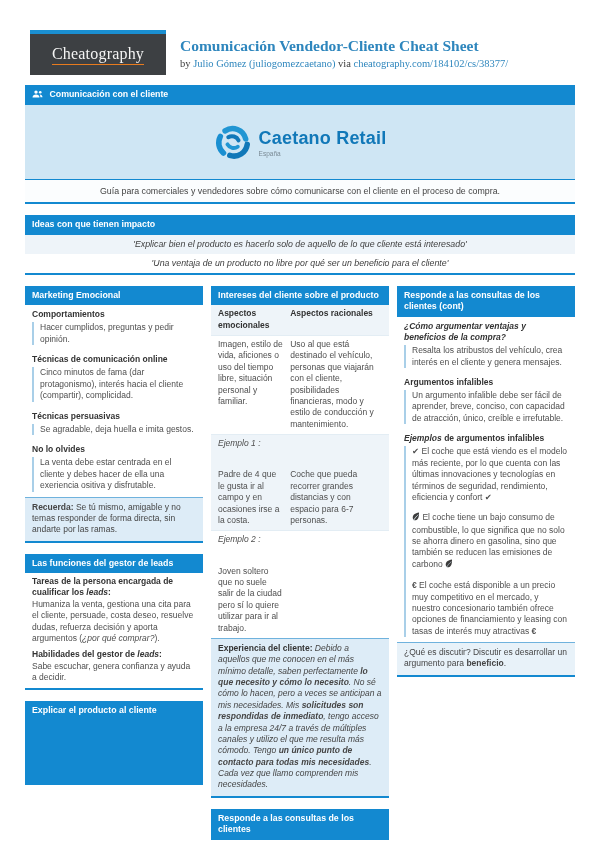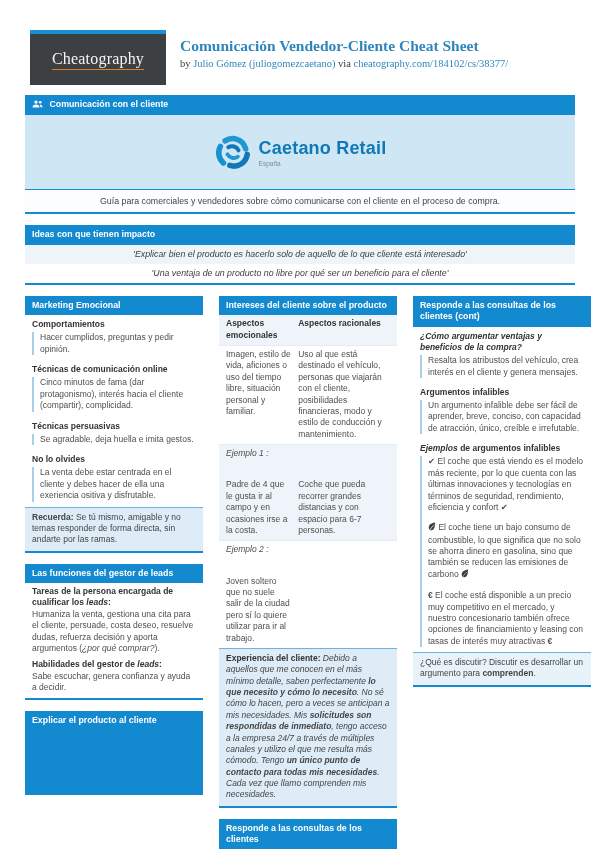--- a/index.html
+++ b/index.html
@@ -1,35 +1,35 @@
 <!DOCTYPE html>
 <html><head>
 <meta charset="utf-8">
 <style>
   * { margin:0; padding:0; box-sizing:border-box; }
   html,body { width:600px; height:849px; background:#ffffff; font-family:"Liberation Sans", sans-serif; overflow:hidden; }
   .topbar { display:flex; align-items:flex-start; padding:30px 25px 10px 30px; }
-  .logo-box { width:136px; height:55px; background:#3d4043; border-top:4px solid #1a8fd1; display:flex; align-items:center; justify-content:center; flex:0 0 136px; }
+  .logo-box { width:136px; height:45px; background:#3d4043; border-top:4px solid #1a8fd1; display:flex; align-items:center; justify-content:center; flex:0 0 136px; }
   .logo-text { font-family:"Liberation Serif", serif; color:#f4f4f4; font-size:16px; border-bottom:1px solid #e87b1e; padding-bottom:1px; letter-spacing:0.2px; }
   .title-wrap { margin-left:14px; padding-top:7px; }
   .sheet-title { font-family:"Liberation Serif", serif; font-weight:bold; font-size:15.5px; color:#2e86bd; margin-bottom:3px; }
   .byline { font-family:"Liberation Serif", serif; font-size:10.5px; color:#3b3b3b; }
   .byline a { color:#2e86bd; text-decoration:none; }
   .content { padding:0 25px; }
   .card { border-bottom:2px solid #1389d0; margin-bottom:11px; }
   .card-header { background:#1389d0; color:#ffffff; font-weight:bold; font-size:8.8px; line-height:1.3; padding:4px 7px; }
   .banner-body { background:#cfe6f4; height:74px; display:flex; align-items:center; justify-content:center; }
   .brand { display:flex; align-items:center; }
   .brand-text { margin-left:7px; }
   .brand-name { color:#1178b8; font-weight:bold; font-size:18px; letter-spacing:0.2px; }
   .brand-sub { color:#7a8a94; font-size:6.5px; margin-top:1px; }
   .banner-desc { border-top:1px solid #1389d0; text-align:center; font-size:8.8px; color:#444; padding:6px 4px; background:#fbfdfe; }
   .quote { text-align:center; font-style:italic; color:#3d3d3d; font-size:8.8px; padding:4.5px 4px; }
   .quote.tint { background:#eef4f9; }
-  .cols { display:flex; gap:16px; align-items:flex-start; padding:0 25px; }
+  .cols { display:flex; gap:8px; align-items:flex-start; padding:0 25px; }
   .col { width:178px; flex:0 0 178px; }
   .subhead { font-weight:bold; color:#333333; font-size:8.5px; padding:4px 7px 1px; line-height:1.32; }
   .block { border-left:2px solid #a9cfe8; margin:1px 7px 5px 7px; padding-left:6px; color:#4e4e4e; font-size:8.5px; line-height:1.34; }
   .note { background:#ddecf7; border-top:1px solid #6fb2dd; padding:4px 7px 5px; color:#454545; font-size:8.5px; line-height:1.34; }
   .plain { padding:3px 7px 5px; color:#4e4e4e; font-size:8.5px; line-height:1.34; }
   .tbl-row { display:flex; font-size:8.5px; line-height:1.34; border-top:1px solid #e3edf4; padding:3px 7px 4px; color:#4e4e4e; }
   .tbl-row.first { border-top:none; }
   .tbl-row.tint, .ex.tint { background:#eef4f9; }
   .cell-l { width:44%; padding-right:7px; }
   .cell-r { width:56%; }
@@ -215,17 +215,17 @@
         </div>
         <div class="gap-p"></div>
         <div>
           <span style="font-weight:bold">€</span>
           <span>El coche está disponible a un precio muy competitivo en el mercado, y nuestro concesionario también ofrece opciones de financiamiento y leasing con tasas de interés muy atractivas</span>
           <span style="font-weight:bold">€</span>
         </div>
       </div>
 
       <div class="note" style="background:#e8f2f9">
-        <span>¿Qué es discutir? Discutir es desarrollar un argumento para </span><span style="font-weight:bold">comprenden</span><span>.</span>
+        <span>¿Qué es discutir? Discutir es desarrollar un argumento para </span><span style="font-weight:bold">beneficio</span><span>.</span>
       </div>
     </div>
   </div>
 </div>
 
 </body></html>

